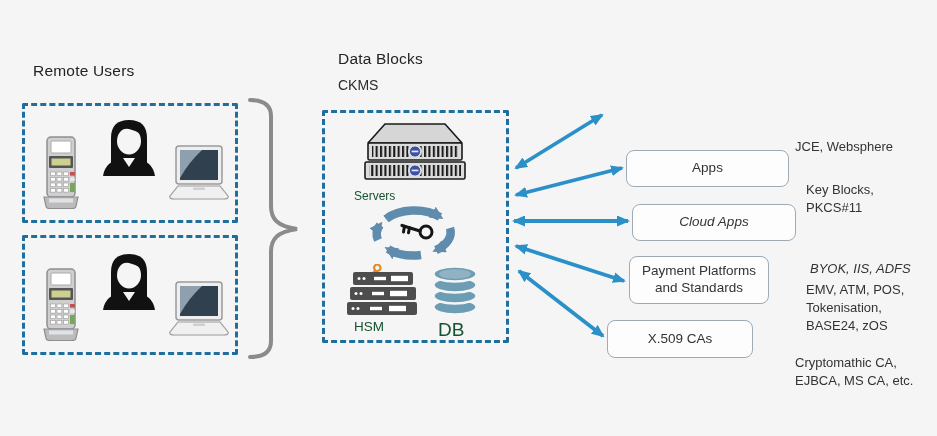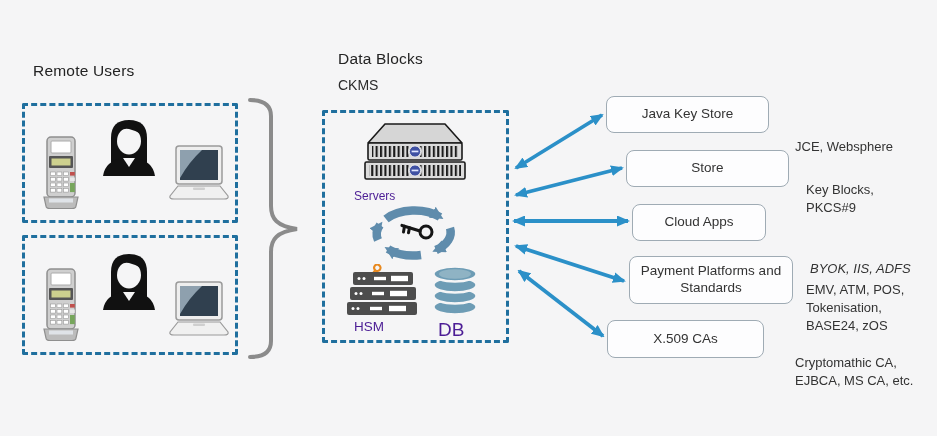--- a/index.html
+++ b/index.html
@@ -22,21 +22,21 @@
     font-size:14px;color:#2b2b2b;white-space:nowrap;
   }
   .dashed-box{
     position:absolute;
     border:3px dashed #1f6f9e;
     box-sizing:border-box;
     border-radius:2px;
   }
   .icon-label{
     position:absolute;
-    font-size:12px;color:#4c1d95;white-space:nowrap;
+    font-size:12px;color:#14532d;white-space:nowrap;
   }
   .target-box{
     position:absolute;
     background:#fdfdfe;
     border:1.5px solid #9fabb4;
     border-radius:8px;
     box-sizing:border-box;
     display:flex;align-items:center;justify-content:center;
     text-align:center;
     font-size:13.5px;color:#333;line-height:1.25;
@@ -220,29 +220,28 @@
     <g fill="#6d9cb5" stroke="#f5f5f6" stroke-width="2.4">
       <ellipse cx="24" cy="43" rx="21.5" ry="7.5"></ellipse>
       <ellipse cx="24" cy="32" rx="21.5" ry="7.5"></ellipse>
       <ellipse cx="24" cy="21" rx="21.5" ry="7.5"></ellipse>
       <ellipse cx="24" cy="10" rx="21.5" ry="7.5"></ellipse>
     </g>
     <ellipse cx="24" cy="10" rx="16" ry="4.8" fill="#8fb3c4"></ellipse>
   </svg>
   <div class="icon-label" style="left:438px;top:319px;font-size:19px;">DB</div>
 
-  <div class="target-box" style="left:606px;top:96px;width:163px;height:37px;">Java Key Store</div>
-  <div class="target-box" style="left:626px;top:150px;width:163px;height:37px;">Store</div>
-  <div class="target-box" style="left:632px;top:204px;width:134px;height:37px;">Cloud Apps</div>
-  <div class="target-box" style="left:629px;top:256px;width:164px;height:48px;">Payment Platforms and Standards</div>
-  <div class="target-box" style="left:607px;top:320px;width:157px;height:38px;">X.509 CAs</div>
+  <div class="target-box" style="left:626px;top:150px;width:163px;height:37px;">Apps</div>
+  <div class="target-box" style="left:632px;top:204px;width:164px;height:37px;font-style:italic;">Cloud Apps</div>
+  <div class="target-box" style="left:629px;top:256px;width:140px;height:48px;">Payment Platforms and Standards</div>
+  <div class="target-box" style="left:607px;top:320px;width:146px;height:38px;">X.509 CAs</div>
 
   <div class="annotation" style="left:795px;top:106px;">JCE, Websphere</div>
   <div class="annotation" style="left:806px;top:149px;">Key Blocks,
-PKCS#9</div>
+PKCS#11</div>
   <div class="annotation" style="left:810px;top:228px;font-style:italic;">BYOK, IIS, ADFS</div>
   <div class="annotation" style="left:806px;top:249px;">EMV, ATM, POS,
 Tokenisation,
 BASE24, zOS</div>
   <div class="annotation" style="left:795px;top:322px;">Cryptomathic CA,
 EJBCA, MS CA, etc.</div>
 
   <svg class="overlay" width="937" height="436" viewBox="0 0 937 436">
     <defs>
       <marker id="ah" markerUnits="userSpaceOnUse" markerWidth="13" markerHeight="11" refX="11" refY="5.5" orient="auto-start-reverse">

